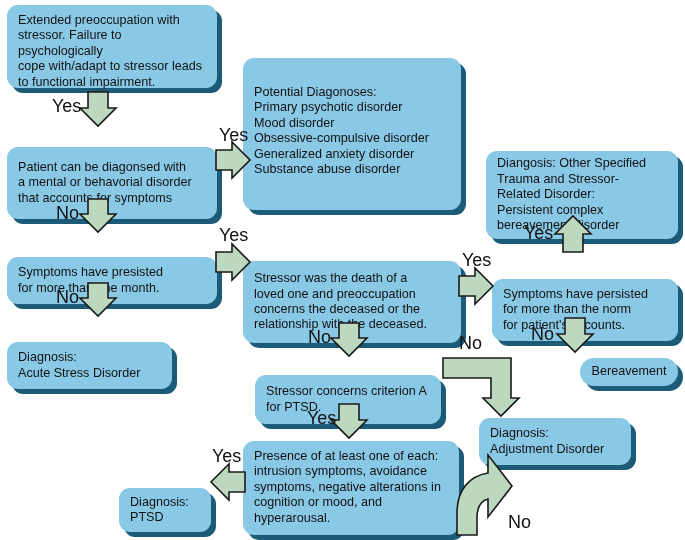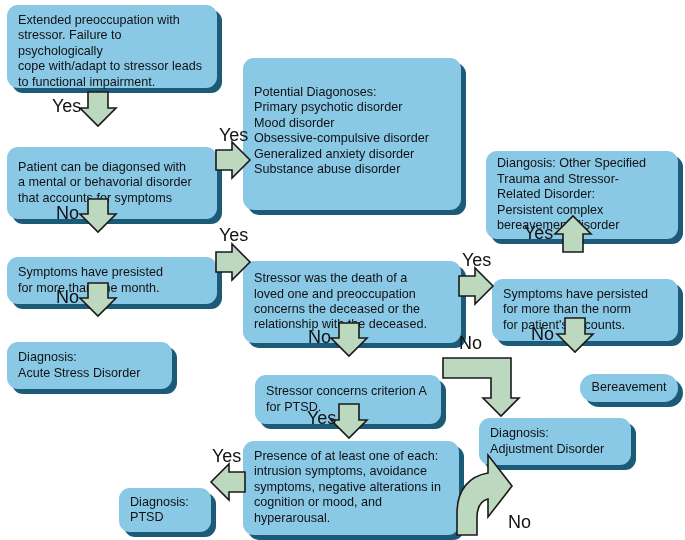--- a/index.html
+++ b/index.html
@@ -21,21 +21,21 @@
     border-radius:11px;
     color:#111111;
     font-size:12.6px;
     line-height:15.4px;
     padding:8px 10px 8px 11px;
     box-shadow:5px 5px 0 0 #1b5b78;
     z-index:5;
     white-space:pre-line;
   }
   .node.center{display:flex;align-items:center;margin-top:24px;}
-  .node.pill{border-radius:14px;display:flex;align-items:center;justify-content:center;padding:6px 10px;margin-top:16px;}
+  .node.pill{border-radius:14px;display:flex;align-items:center;justify-content:center;padding:6px 10px;}
 
   
   .elabel{
     position:absolute;
     font-size:18px;
     line-height:14px;
     color:#111;
     z-index:8;
     white-space:nowrap;
   }

